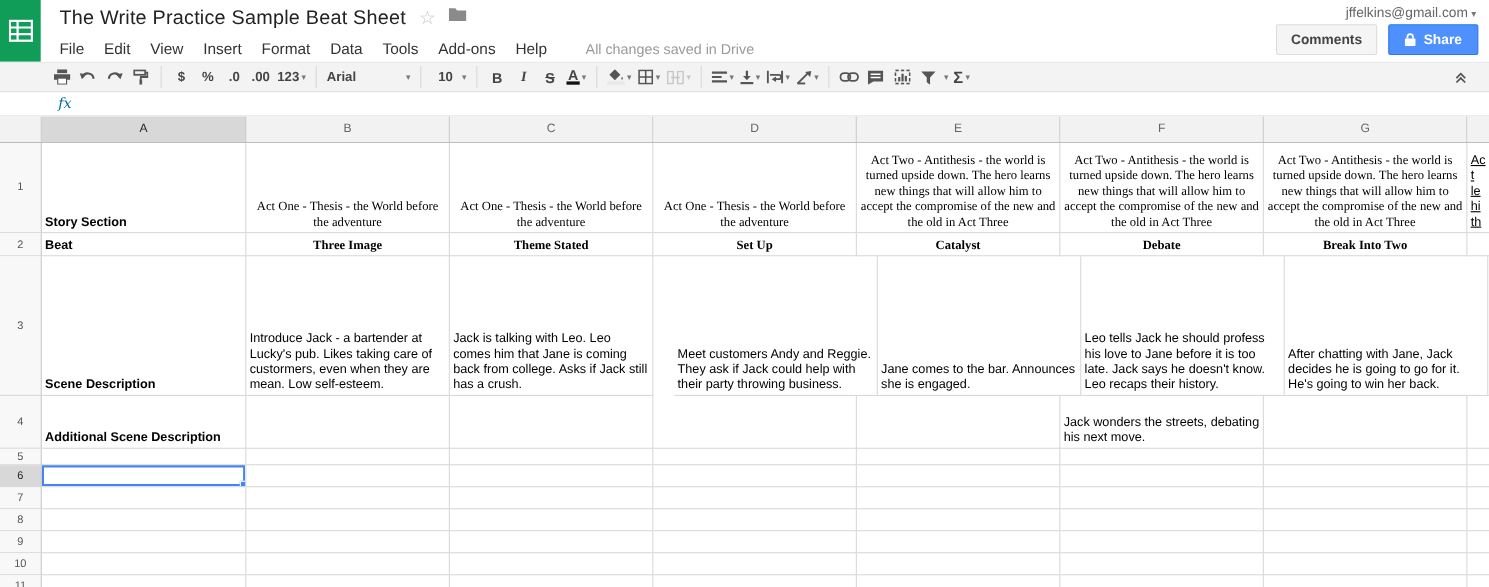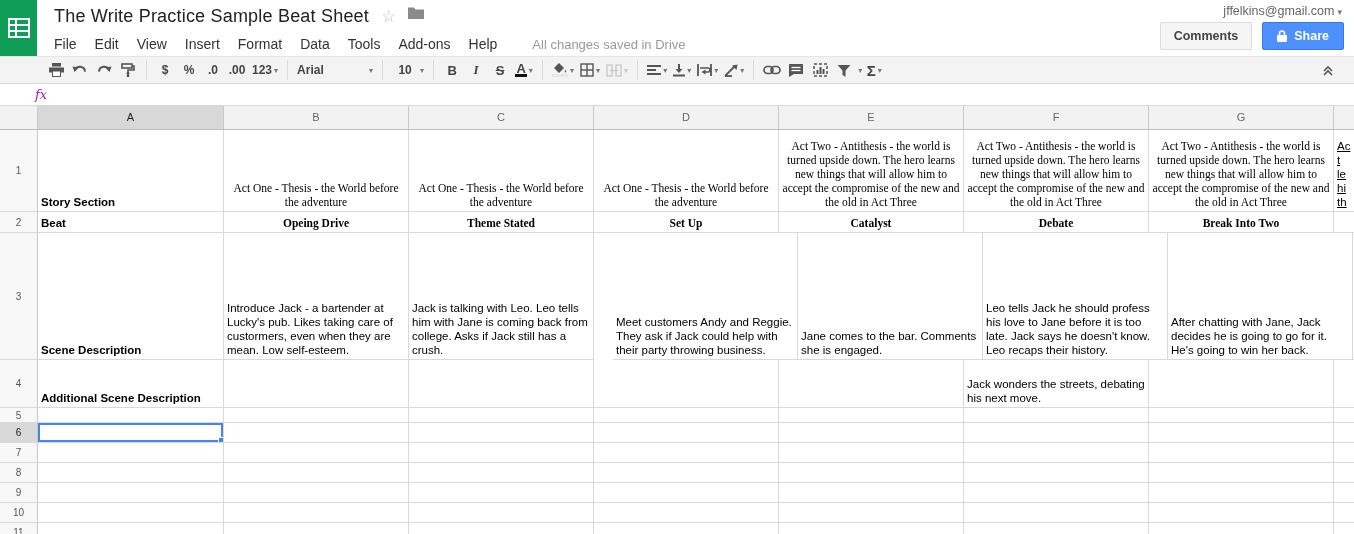--- a/index.html
+++ b/index.html
@@ -40,21 +40,21 @@
   .tb-i { font-style:italic; font-weight:bold; font-size:13px; font-family:"Liberation Serif",serif; color:#444; }
   .tb-s { font-weight:bold; font-size:13px; color:#444; text-decoration:line-through; }
   .tb-a { font-weight:bold; font-size:13px; color:#444; line-height:11px; display:inline-block; border-bottom:3px solid #111; padding:0 1px; }
   .fillbar { display:inline-block; line-height:10px; border-bottom:3px solid #e8e8e8; padding:0 1px; }
   .disabled { opacity:.35; }
   .sigma { font-size:15px; font-weight:bold; color:#444; }
   .collapse { margin-left:auto; margin-right:14px; }
 
   
   .formulabar { height:22px; background:#fff; border-bottom:1px solid #d9d9d9; display:flex; align-items:center; }
-  .fx { font-family:"DejaVu Serif", serif; font-style:italic; color:#a21caf; font-size:13px; margin-left:35px; }
+  .fx { font-family:"DejaVu Serif", serif; font-style:italic; color:#0369a1; font-size:13px; margin-left:53px; }
   .finput { flex:1; height:100%; }
 
   
   .sheet { position:relative; background:#fff; }
   .colheaders { display:flex; height:24px; background:#f2f2f2; border-bottom:1px solid #bdbdbd; }
   .corner { width:38px; flex:0 0 38px; background:#f2f2f2; border-right:1px solid #c9c9c9; }
   .colhdr { flex:0 0 auto; text-align:center; font-size:11px; color:#666; line-height:23px; border-right:1px solid #c9c9c9; background:#f2f2f2; cursor:pointer; }
   .colhdr.hl { background:#d8d8d8; color:#222; }
   .gridrow { display:flex; }
   .rowhdr { width:38px; flex:0 0 38px; background:#f8f8f8; border-right:1px solid #c9c9c9; border-bottom:1px solid #d9d9d9; font-size:10px; color:#555; display:flex; align-items:center; justify-content:center; cursor:pointer; }
@@ -319,35 +319,35 @@
           <div class="cell ac" style="width: 185px;">Act Two - Antithesis - the world is turned upside down. The hero learns new things that will allow him to accept the compromise of the new and the old in Act Three</div>
           <div class="cell pre" style="width: 21px; text-decoration: underline;">Ac
 t
 le
 hi
 th</div>
         </div>
         <div class="gridrow" style="height: 21px;">
           <div class="rowhdr">2</div>
           <div class="cell b" style="width: 186px;">Beat</div>
-          <div class="cell b ac" style="width: 185px;">Opeing Drive</div>
+          <div class="cell b ac" style="width: 185px;">Three Image</div>
           <div class="cell b ac" style="width: 185px;">Theme Stated</div>
           <div class="cell b ac" style="width: 185px;">Set Up</div>
           <div class="cell b ac" style="width: 185px;">Catalyst</div>
           <div class="cell b ac" style="width: 185px;">Debate</div>
           <div class="cell b ac" style="width: 185px;">Break Into Two</div>
           <div class="cell" style="width: 21px;"></div>
         </div>
         <div class="gridrow" style="height: 127px;">
           <div class="rowhdr">3</div>
           <div class="cell b" style="width: 186px;">Scene Description</div>
           <div class="cell" style="width: 185px;">Introduce Jack - a bartender at Lucky's pub. Likes taking care of custormers, even when they are mean. Low self-esteem.</div>
-          <div class="cell" style="width: 185px;">Jack is talking with Leo. Leo tells him with Jane is coming back from college. Asks if Jack still has a crush.</div>
+          <div class="cell" style="width: 185px;">Jack is talking with Leo. Leo comes him that Jane is coming back from college. Asks if Jack still has a crush.</div>
           <div class="cell" style="width: 185px; margin-left: 19px;">Meet customers Andy and Reggie. They ask if Jack could help with their party throwing business.</div>
-          <div class="cell" style="width: 185px;">Jane comes to the bar. Comments she is engaged.</div>
+          <div class="cell" style="width: 185px;">Jane comes to the bar. Announces she is engaged.</div>
           <div class="cell" style="width: 185px;">Leo tells Jack he should profess his love to Jane before it is too late. Jack says he doesn't know. Leo recaps their history.</div>
           <div class="cell" style="width: 185px;">After chatting with Jane, Jack decides he is going to go for it. He's going to win her back.</div>
           <div class="cell pre" style="width: 21px;">Jac
 the
 me</div>
         </div>
         <div class="gridrow" style="height: 48px;">
           <div class="rowhdr">4</div>
           <div class="cell b" style="width: 186px;">Additional Scene Description</div>
           <div class="cell" style="width: 185px;"></div>

